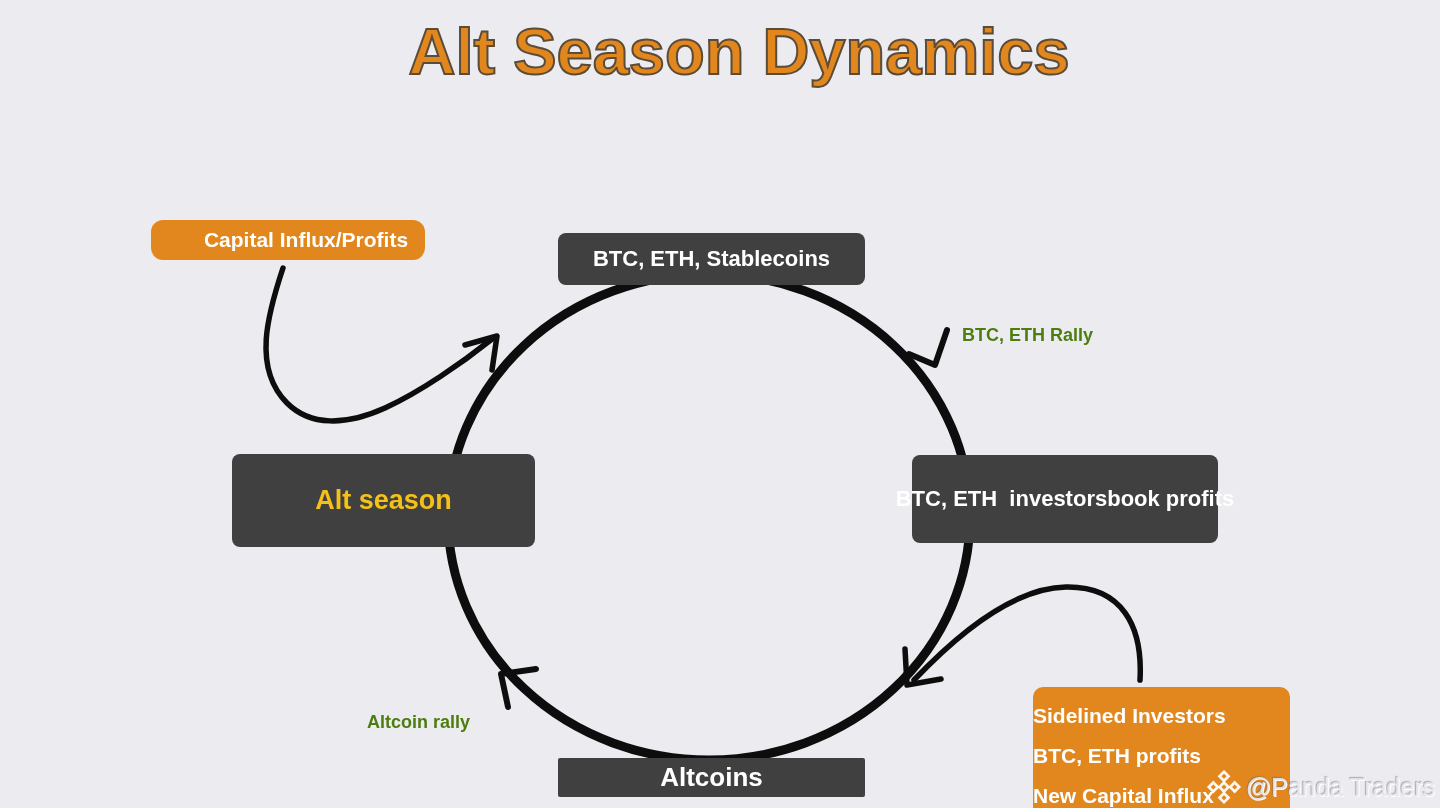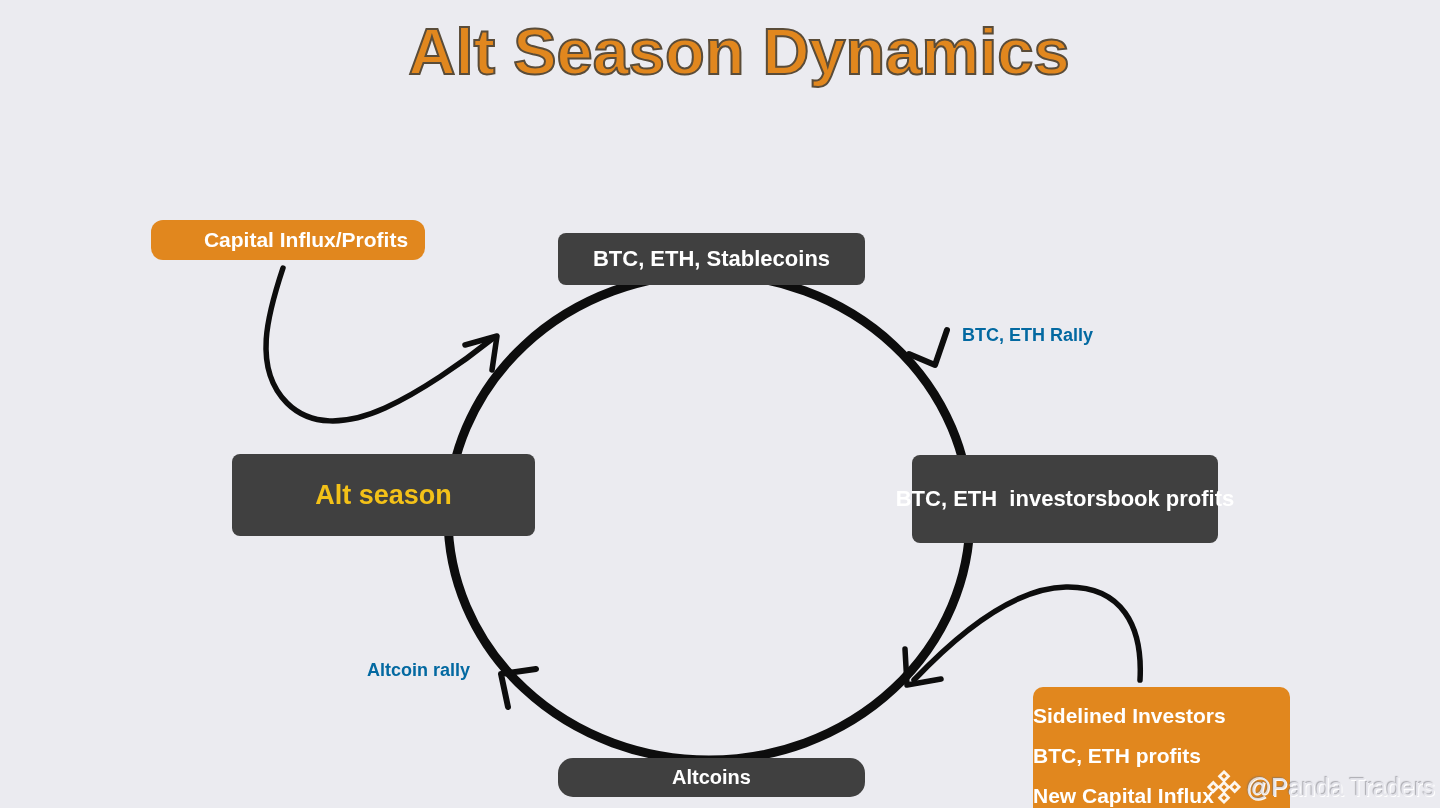--- a/index.html
+++ b/index.html
@@ -31,35 +31,35 @@
     display:flex;align-items:center;justify-content:center;
     font-weight:bold;color:#ffffff;
     box-sizing:border-box;
   }
   .node span, .node div{white-space:pre;}
   .dark{background:#404040;border-radius:8px;}
   .orange{background:#e1871e;border-radius:12px;padding-left:36px;}
 
   .node-capital{left:151px;top:192px;width:274px;height:40px;font-size:21px;}
   .node-top{left:558px;top:205px;width:307px;height:52px;font-size:22px;}
-  .node-alt{left:232px;top:426px;width:303px;height:82px;font-size:27px;color:#f3c118;}
+  .node-alt{left:232px;top:426px;width:303px;height:93px;font-size:27px;color:#f3c118;}
   .node-investors{left:912px;top:427px;width:306px;height:88px;font-size:22px;
     justify-content:center;line-height:30px;}
-  .node-altcoins{left:558px;top:730px;width:307px;height:39px;font-size:20px;border-radius:15px;}
+  .node-altcoins{left:558px;top:730px;width:307px;height:39px;font-size:26px;border-radius:2px;}
   .node-sidelined{left:1033px;top:659px;width:257px;height:135px;font-size:21px;
     border-radius:10px;flex-direction:column;align-items:flex-start;justify-content:flex-start;
     padding:9px 0 0 0;line-height:40px;}
 
   
   .edge-label{
     position:absolute;z-index:2;
-    font-weight:bold;color:#0369a1;font-size:18px;white-space:nowrap;
+    font-weight:bold;color:#4d7c0f;font-size:18px;white-space:nowrap;
   }
   .label-rally{left:962px;top:297px;}
-  .label-altrally{left:367px;top:632px;}
+  .label-altrally{left:367px;top:684px;}
 
   
   .watermark{
     position:absolute;right:5px;bottom:3px;z-index:5;
     display:flex;align-items:center;gap:4px;
   }
   .watermark .handle{
     font-size:25px;font-weight:normal;
     color:rgba(228,228,234,0.92);
     text-shadow:1px 1px 0 rgba(255,255,255,0.95), -1px -1px 1px rgba(110,110,115,0.5);

